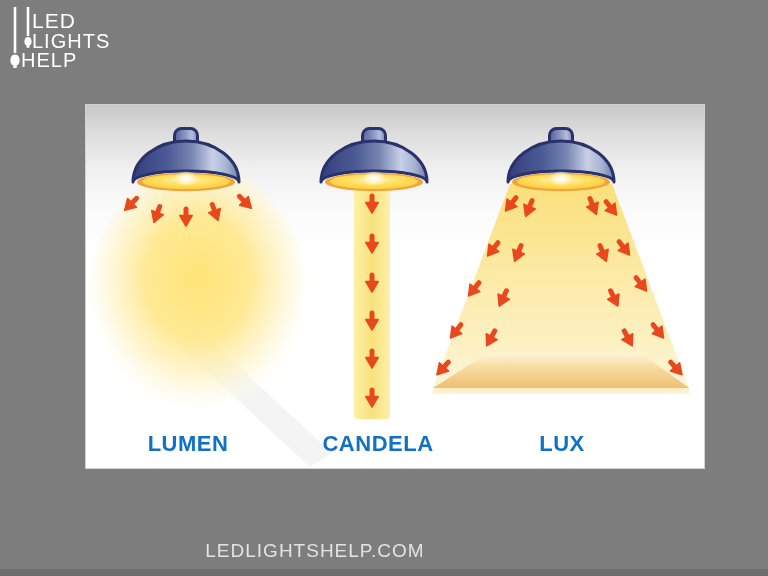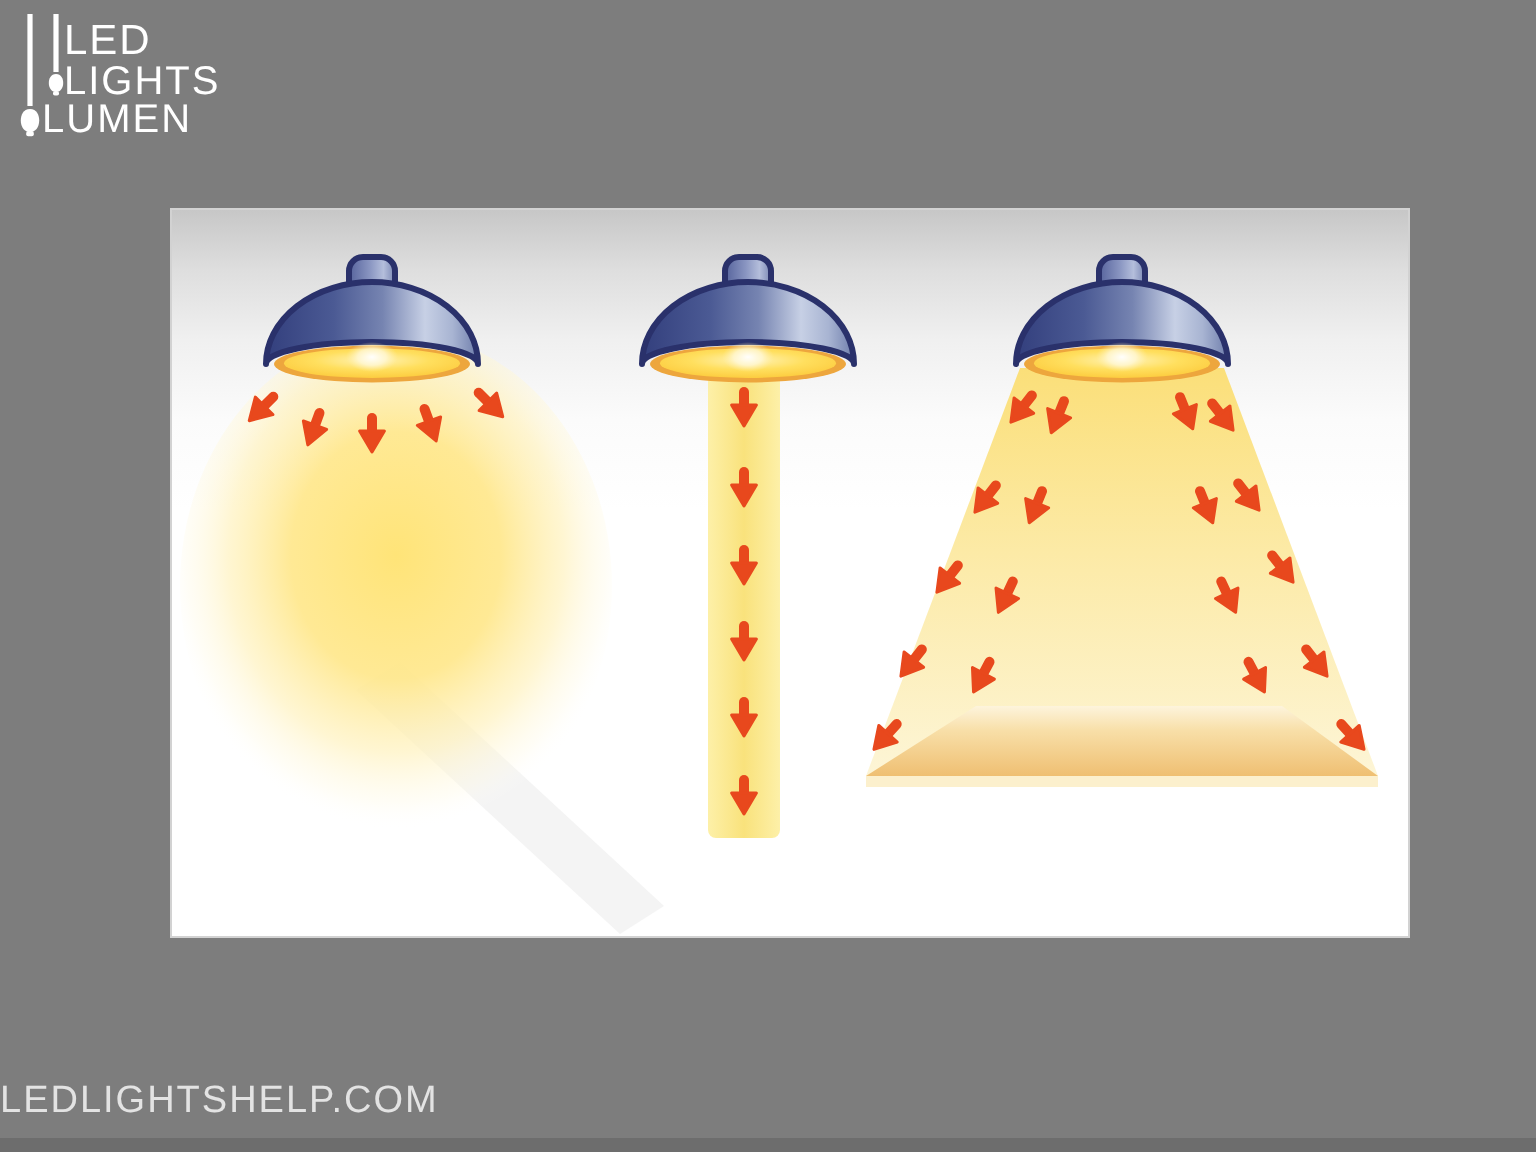--- a/index.html
+++ b/index.html
@@ -29,21 +29,21 @@
     color:var(--label-blue,#1171c5);white-space:nowrap;
   }
   .label-lumen{left:102px;}
   .label-candela{left:292px;}
   .label-lux{left:476px;}
   
   .arrow-stroke{stroke:var(--arrow-orange,#e8481d);}
   .arrow-fill{fill:var(--arrow-orange,#e8481d);stroke:var(--arrow-orange,#e8481d);}
   
   .footer-url{
-    position:absolute;left:0;top:540px;width:630px;
+    position:absolute;left:0;top:540px;width:630px;text-align:center;
     font-size:19px;letter-spacing:1px;color:#e3e3e3;
   }
   .footer-bar{position:absolute;left:0;bottom:0;width:768px;height:7px;background:var(--footer-bar,#6d6d6d);}
 </style>
 </head>
 <body>
 
 <div>
 
   <header class="logo">
@@ -54,21 +54,21 @@
       </g>
       <g fill="#ffffff">
         <path d="M5,50.5 C1.6,50.5 0.4,53.6 0.4,56.3 C0.4,59.9 2.4,62 5,62 C7.6,62 9.6,59.9 9.6,56.3 C9.6,53.6 8.4,50.5 5,50.5 Z"></path>
         <rect x="3.1" y="61.5" width="3.8" height="2.6" rx="1"></rect>
         <path d="M18,33 C15.4,33 14.4,35.4 14.4,37.5 C14.4,40.3 16,42 18,42 C20,42 21.6,40.3 21.6,37.5 C21.6,35.4 20.6,33 18,33 Z"></path>
         <rect x="16.5" y="41.6" width="3" height="2.2" rx="0.9"></rect>
       </g>
     </svg>
     <div class="logo-line logo-led">LED</div>
     <div class="logo-line logo-lights">LIGHTS</div>
-    <div class="logo-line logo-help">LUMEN</div>
+    <div class="logo-line logo-help">HELP</div>
   </header>
 
   <main class="card">
     <svg width="620" height="365" viewBox="0 0 620 365">
       <defs>
         <linearGradient id="domeGrad" x1="0%" y1="0%" x2="100%" y2="0%">
           <stop offset="0" stop-color="#333f7d"></stop>
           <stop offset="0.32" stop-color="#4b5a94"></stop>
           <stop offset="0.55" stop-color="#7684b1"></stop>
           <stop offset="0.75" stop-color="#c7d0e5"></stop>
@@ -187,18 +187,23 @@
           <use href="#arrowSym" transform="translate(525,103) rotate(-38)"></use>
           <use href="#arrowSym" transform="translate(538,143) rotate(-38)"></use>
           <use href="#arrowSym" transform="translate(555,179) rotate(-38)"></use>
           <use href="#arrowSym" transform="translate(572,226) rotate(-38)"></use>
           <use href="#arrowSym" transform="translate(590,263) rotate(-42)"></use>
         </g>
         <use href="#lampSym" transform="translate(420,22)"></use>
       </g>
     </svg>
 
+    <div class="labels">
+      <span class="panel-label label-lumen">LUMEN</span>
+      <span class="panel-label label-candela">CANDELA</span>
+      <span class="panel-label label-lux">LUX</span>
+    </div>
   </main>
 
   <div class="footer-url">LEDLIGHTSHELP.COM</div>
   <div class="footer-bar"></div>
 
 </div>
 
 </body></html>

